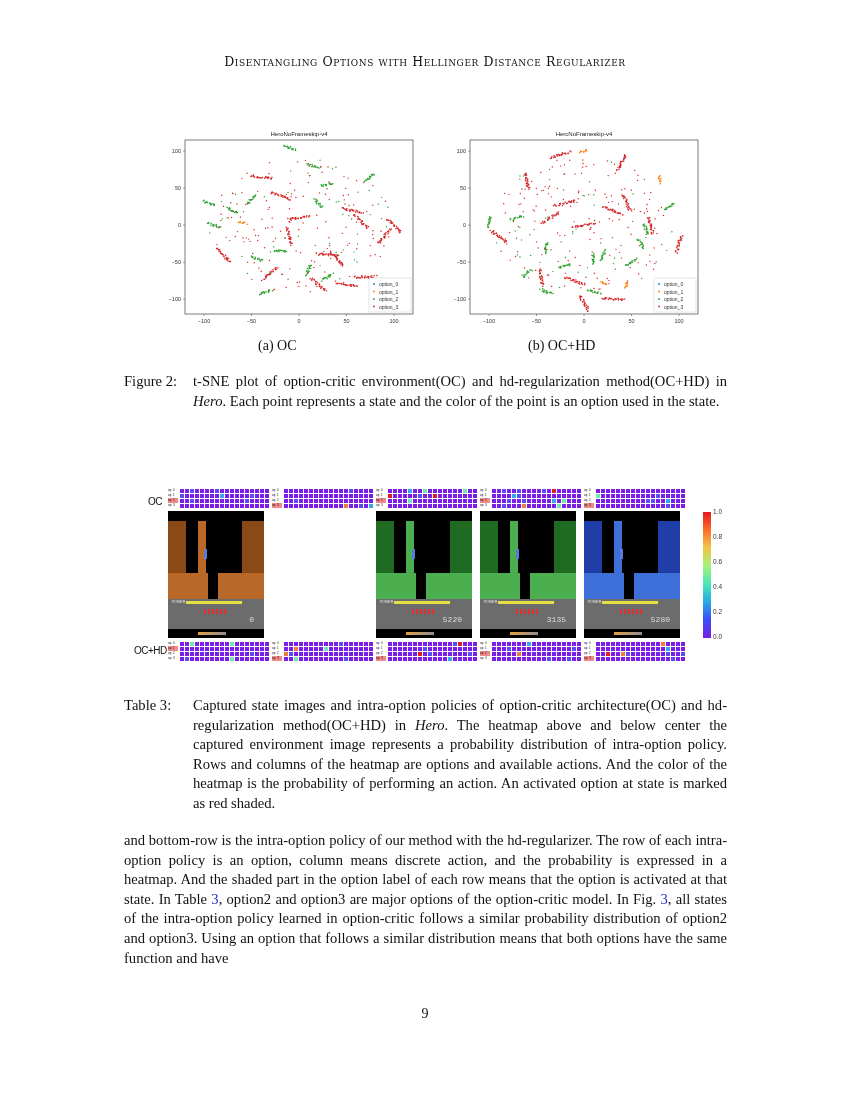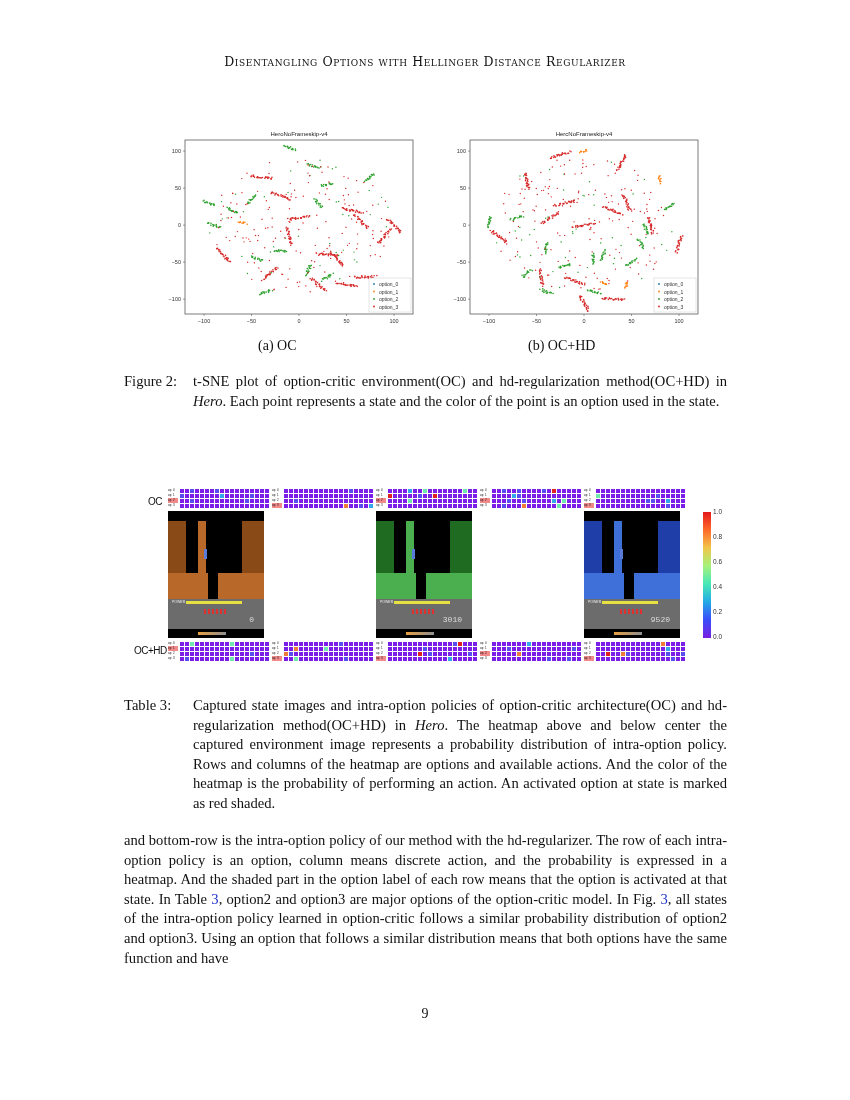--- a/index.html
+++ b/index.html
@@ -2299,21 +2299,21 @@
         <div style="position:absolute;left:0;top:10px;width:18px;height:62px;background:#1f6b22"></div>
         <div style="position:absolute;right:0;top:10px;width:22px;height:62px;background:#1f6b22"></div>
         <div style="position:absolute;left:30px;top:10px;width:8px;height:62px;background:#4caf4f"></div>
         <div style="position:absolute;left:0;top:62px;width:40px;height:26px;background:#4caf4f"></div>
         <div style="position:absolute;right:0;top:62px;width:46px;height:26px;background:#4caf4f"></div>
         <div style="position:absolute;left:36px;top:38px;width:3px;height:10px;background:#5a7ad8"></div>
         <div style="position:absolute;left:0;top:88px;width:96px;height:30px;background:#6c6c6c"></div>
         <div style="position:absolute;left:18px;top:90px;width:56px;height:3px;background:#e6e040"></div>
         <div style="position:absolute;left:4px;top:89px;font-size:3.5px;color:#eee;font-family:Liberation Sans,sans-serif">POWER</div>
         <div style="position:absolute;left:36px;top:98px;width:24px;height:5px;background:repeating-linear-gradient(90deg,#e03030 0 2px,transparent 2px 4px)"></div>
-        <div style="position:absolute;right:10px;top:104px;font-size:8px;color:#ddd;font-family:Liberation Mono,monospace">3010</div>
+        <div style="position:absolute;right:10px;top:104px;font-size:8px;color:#ddd;font-family:Liberation Mono,monospace">5220</div>
         <div style="position:absolute;left:30px;top:121px;width:28px;height:3px;background:linear-gradient(90deg,#e6a040,#8f8f8f)"></div>
       </div>
     </div>
     <div class="panel" style="left: 340px; top: 0px; height: 175px;">
       <div class="hmlabels" style="top: 0px;">
         <span>op_0</span>
         <span>op_1</span>
         <span class="act">op_2</span>
         <span>op_3</span>
       </div>
@@ -2463,20 +2463,34 @@
         <div style="background: rgb(123, 31, 232);"></div>
         <div style="background: rgb(123, 31, 232);"></div>
         <div style="background: rgb(123, 31, 232);"></div>
         <div style="background: rgb(90, 77, 240);"></div>
         <div style="background: rgb(123, 31, 232);"></div>
         <div style="background: rgb(123, 31, 232);"></div>
         <div style="background: rgb(123, 31, 232);"></div>
         <div style="background: rgb(90, 77, 240);"></div>
         <div style="background: rgb(123, 31, 232);"></div>
         <div style="background: rgb(123, 31, 232);"></div>
+      </div>
+      <div class="game">
+        <div style="position:absolute;left:0;top:10px;width:18px;height:62px;background:#1f6b22"></div>
+        <div style="position:absolute;right:0;top:10px;width:22px;height:62px;background:#1f6b22"></div>
+        <div style="position:absolute;left:30px;top:10px;width:8px;height:62px;background:#4caf4f"></div>
+        <div style="position:absolute;left:0;top:62px;width:40px;height:26px;background:#4caf4f"></div>
+        <div style="position:absolute;right:0;top:62px;width:46px;height:26px;background:#4caf4f"></div>
+        <div style="position:absolute;left:36px;top:38px;width:3px;height:10px;background:#5a7ad8"></div>
+        <div style="position:absolute;left:0;top:88px;width:96px;height:30px;background:#6c6c6c"></div>
+        <div style="position:absolute;left:18px;top:90px;width:56px;height:3px;background:#e6e040"></div>
+        <div style="position:absolute;left:4px;top:89px;font-size:3.5px;color:#eee;font-family:Liberation Sans,sans-serif">POWER</div>
+        <div style="position:absolute;left:36px;top:98px;width:24px;height:5px;background:repeating-linear-gradient(90deg,#e03030 0 2px,transparent 2px 4px)"></div>
+        <div style="position:absolute;right:10px;top:104px;font-size:8px;color:#ddd;font-family:Liberation Mono,monospace">3135</div>
+        <div style="position:absolute;left:30px;top:121px;width:28px;height:3px;background:linear-gradient(90deg,#e6a040,#8f8f8f)"></div>
       </div>
     </div>
     <div class="panel" style="left: 444px; top: 0px; height: 175px;">
       <div class="hmlabels" style="top: 0px;">
         <span>op_0</span>
         <span>op_1</span>
         <span>op_2</span>
         <span class="act">op_3</span>
       </div>
       <div class="hm" style="top: 1px;">
@@ -2637,21 +2651,21 @@
         <div style="position:absolute;left:0;top:10px;width:18px;height:62px;background:#1f3ea8"></div>
         <div style="position:absolute;right:0;top:10px;width:22px;height:62px;background:#1f3ea8"></div>
         <div style="position:absolute;left:30px;top:10px;width:8px;height:62px;background:#3f6fd8"></div>
         <div style="position:absolute;left:0;top:62px;width:40px;height:26px;background:#3f6fd8"></div>
         <div style="position:absolute;right:0;top:62px;width:46px;height:26px;background:#3f6fd8"></div>
         <div style="position:absolute;left:36px;top:38px;width:3px;height:10px;background:#5a7ad8"></div>
         <div style="position:absolute;left:0;top:88px;width:96px;height:30px;background:#6c6c6c"></div>
         <div style="position:absolute;left:18px;top:90px;width:56px;height:3px;background:#e6e040"></div>
         <div style="position:absolute;left:4px;top:89px;font-size:3.5px;color:#eee;font-family:Liberation Sans,sans-serif">POWER</div>
         <div style="position:absolute;left:36px;top:98px;width:24px;height:5px;background:repeating-linear-gradient(90deg,#e03030 0 2px,transparent 2px 4px)"></div>
-        <div style="position:absolute;right:10px;top:104px;font-size:8px;color:#ddd;font-family:Liberation Mono,monospace">9520</div>
+        <div style="position:absolute;right:10px;top:104px;font-size:8px;color:#ddd;font-family:Liberation Mono,monospace">5280</div>
         <div style="position:absolute;left:30px;top:121px;width:28px;height:3px;background:linear-gradient(90deg,#e6a040,#8f8f8f)"></div>
       </div>
     </div>
     <div class="cbtick" style="left: 573px; top: 20px;">1.0</div>
     <div class="cbtick" style="left: 573px; top: 45px;">0.8</div>
     <div class="cbtick" style="left: 573px; top: 70px;">0.6</div>
     <div class="cbtick" style="left: 573px; top: 95px;">0.4</div>
     <div class="cbtick" style="left: 573px; top: 120px;">0.2</div>
     <div class="cbtick" style="left: 573px; top: 145px;">0.0</div>
   </div>

